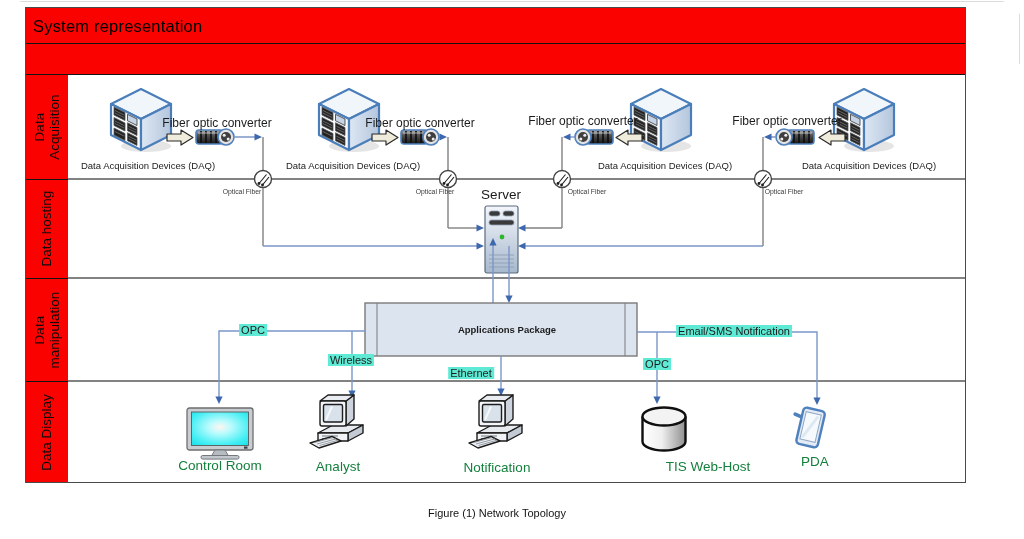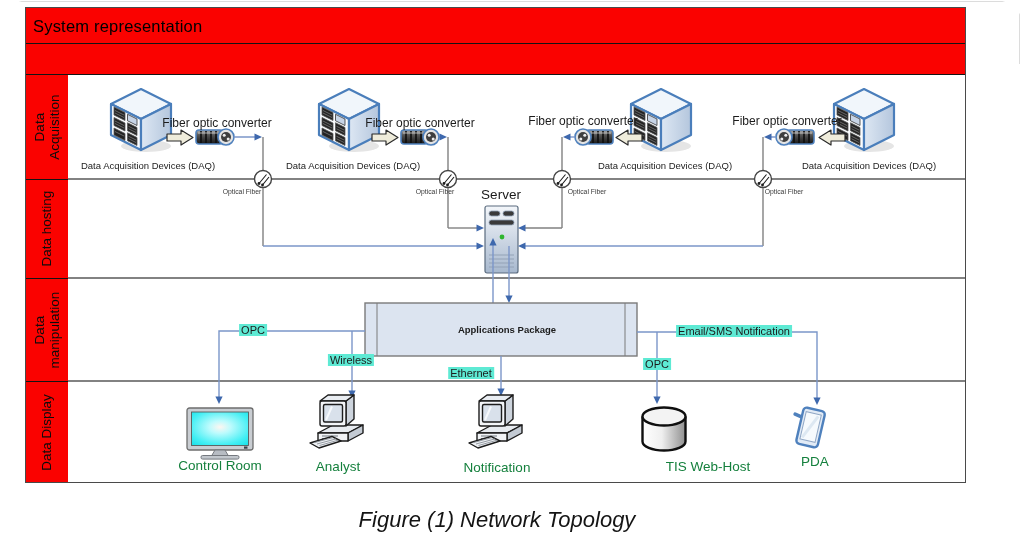--- a/index.html
+++ b/index.html
@@ -21,21 +21,21 @@
   .side span{transform:rotate(-90deg);flex:none;display:block;text-align:center;
              font-size:13.5px;line-height:1.12;color:#0c0c0c;}
   .w92{width:92px;} .w98{width:98px;}
   .lbl{position:absolute;transform:translateX(-50%);white-space:nowrap;color:#1c1c1c;}
   .sm{font-size:12px;}
   .md{font-size:9.5px;padding-left:12px;}
   .fib{font-size:6.8px;color:#3a3a3a;}
   .big{font-size:13.5px;color:#15803d;text-align:center;}
   .srv{font-size:13.5px;color:#1a1a1a;}
   .tag{font-size:11px;background:#5eead4;padding:0 2px;}
-  .caption{font-size:22px;font-style:italic;color:#141414;}
+  .caption{font-size:11px;color:#141414;}
   svg.layer{position:absolute;left:0;top:0;}
 </style>
 </head>
 <body>
 
 <div class="page">
 
   <div class="abs band band1">
     <div class="band-title">System representation</div>
   </div>

